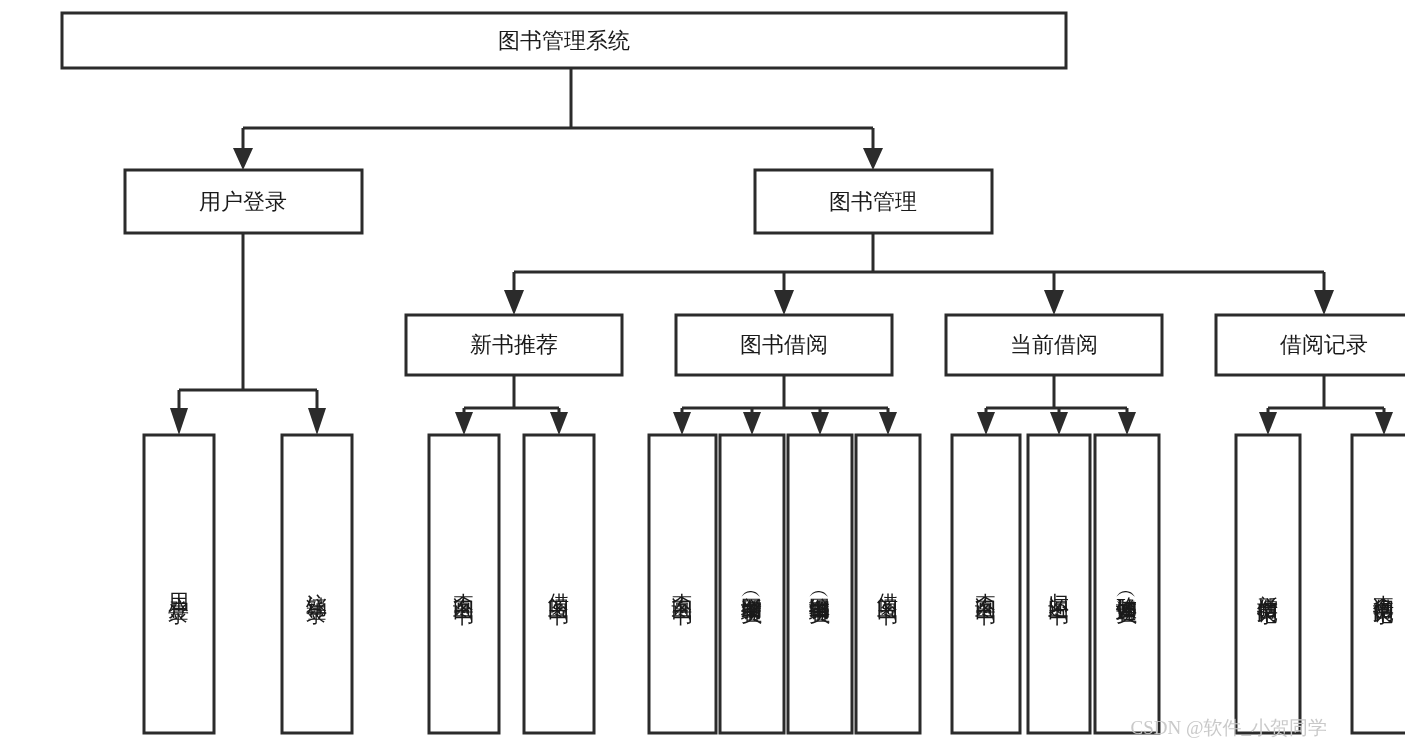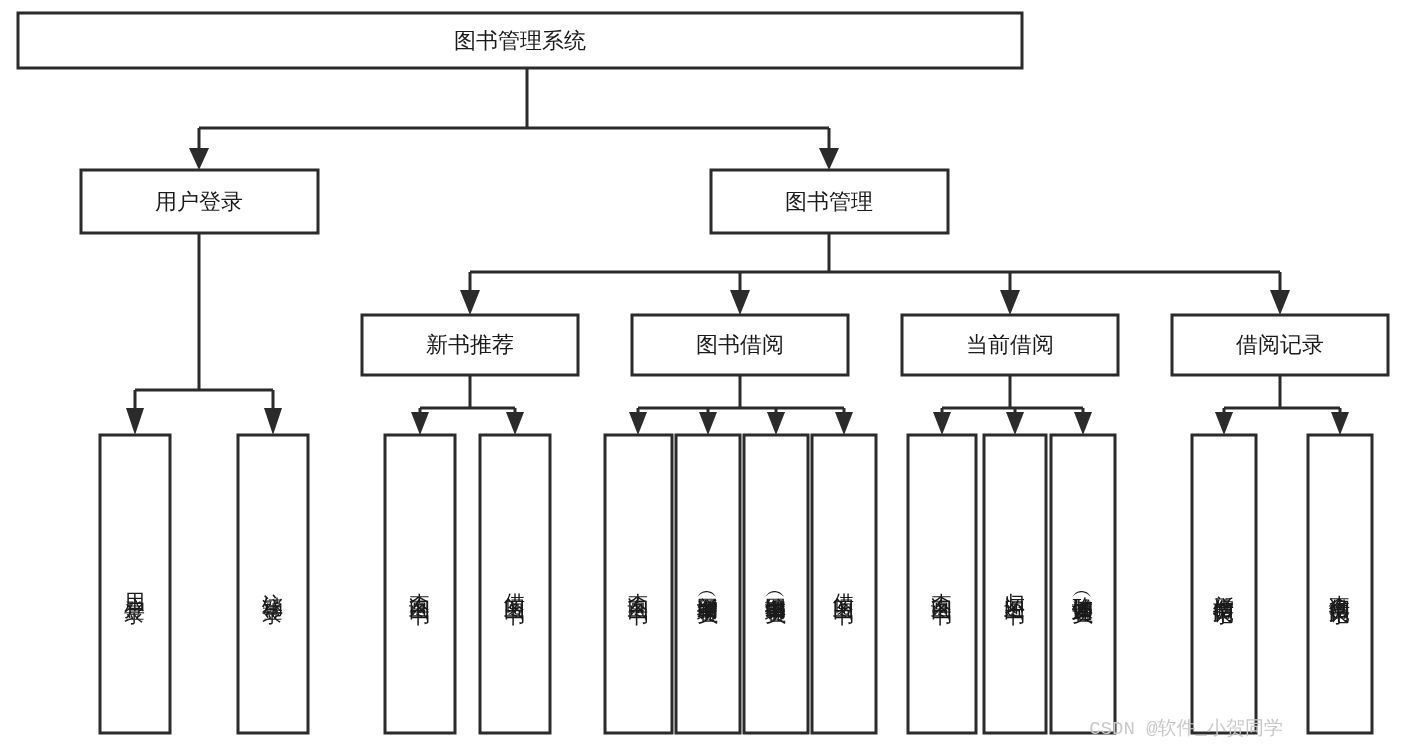--- a/index.html
+++ b/index.html
@@ -11,20 +11,21 @@
     width: 1405px;
     height: 747px;
     font-family: "Liberation Sans", "DejaVu Sans", sans-serif;
     overflow: hidden;
     position: relative;
   }
   #diagram-root {
     position: relative;
     width: 1291px;
     height: 747px;
+    margin-left: 44px;
   }
   svg#diagram-svg {
     position: absolute;
     left: 0;
     top: 0;
     width: 1405px;
     height: 747px;
   }
   .node-box {
     fill: #ffffff;
@@ -60,21 +61,21 @@
     display: flex;
     align-items: center;
     justify-content: center;
     white-space: nowrap;
     user-select: none;
   }
   .watermark {
     position: absolute;
     right: 8px;
     bottom: 6px;
-    font-family: Liberation Mono, monospace;
+    font-family: Liberation Serif, serif;
     font-size: 19px;
     color: #c9c9c9;
     white-space: nowrap;
     user-select: none;
   }
 </style>
 </head>
 <body>
 
 <div id="diagram-root">

